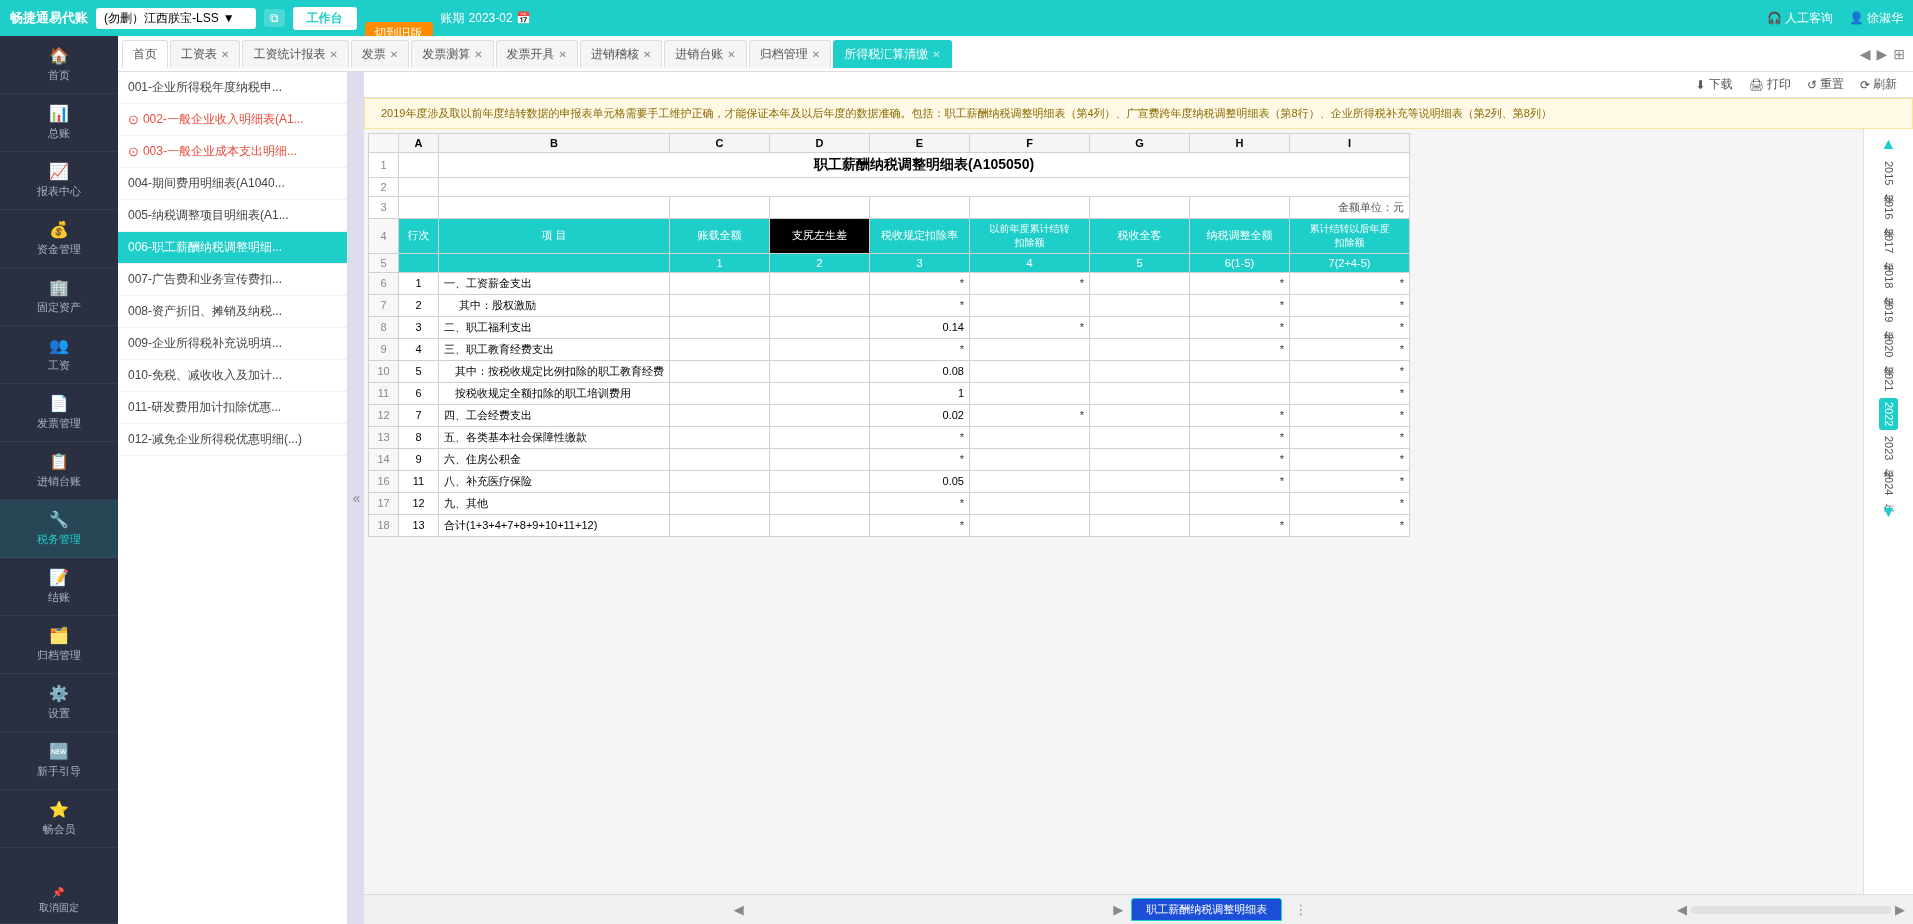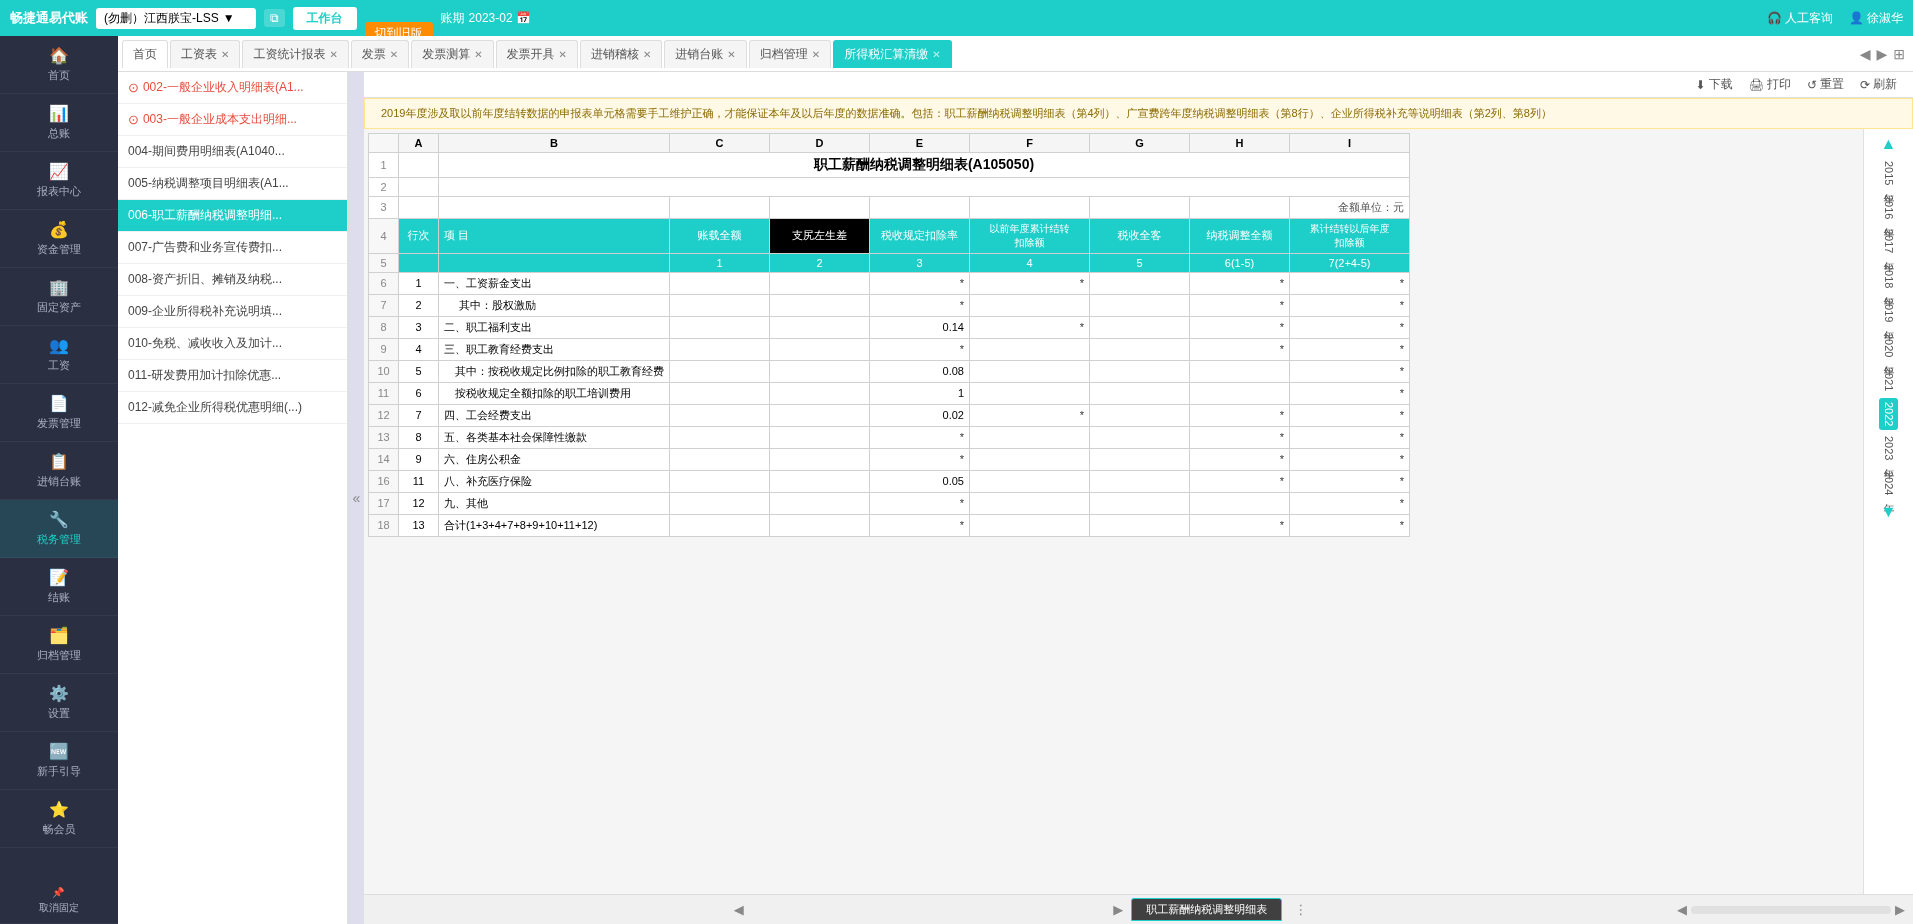--- a/index.html
+++ b/index.html
@@ -89,21 +89,21 @@
     table.sheet-table th.col-d { width: 100px; }
     table.sheet-table th.col-e { width: 100px; }
     table.sheet-table th.col-f { width: 120px; }
     table.sheet-table th.col-g { width: 100px; }
     table.sheet-table th.col-h { width: 100px; }
     table.sheet-table th.col-i { width: 120px; }
 
     
     .bottom-tab-bar { height: 30px; background: #f0f0f0; border-top: 1px solid #ddd; display: flex; align-items: center; padding: 0 8px; gap: 8px; flex-shrink: 0; }
     .sheet-tab { background: white; border: 1px solid #ccc; border-radius: 3px 3px 0 0; padding: 3px 14px; font-size: 11px; cursor: pointer; color: #333; }
-    .sheet-tab.active { background: #404040; color: white; border-color: #1ecec8; }
+    .sheet-tab.active { background: #1d4ed8; color: white; border-color: #1ecec8; }
     .bottom-nav { display: flex; gap: 4px; margin-left: auto; }
 
     
     ::-webkit-scrollbar { width: 8px; height: 8px; }
     ::-webkit-scrollbar-track { background: #f1f1f1; }
     ::-webkit-scrollbar-thumb { background: #ccc; border-radius: 4px; }
   </style>
 </head>
 <body>
 
@@ -245,20 +245,23 @@
       <div class="tab-bar-actions">
         <button>◀</button>
         <button>▶</button>
         <button>⊞</button>
       </div>
     </div>
 
     <div class="sub-content">
 
       <div class="form-list-panel">
+        <div class="list-item">
+          <span>001-企业所得税年度纳税申...</span>
+        </div>
         <div class="list-item error">
           <span class="err-icon">⊙</span>
           <span>002-一般企业收入明细表(A1...</span>
         </div>
         <div class="list-item error">
           <span class="err-icon">⊙</span>
           <span>003-一般企业成本支出明细...</span>
         </div>
         <div class="list-item">
           <span>004-期间费用明细表(A1040...</span>
@@ -361,21 +364,21 @@
                     <td></td>
                     <td></td>
                     <td></td>
                     <td></td>
                     <td style="text-align:right;font-size:11px;color:#555;">金额单位：元</td>
                   </tr>
 
                   <tr class="header-row">
                     <td class="row-num">4</td>
                     <th style="background:#1ecec8;color:white;text-align:center;border:1px solid #d0d0d0;">行次</th>
-                    <th style="background:#1ecec8;color:white;text-align:left;border:1px solid #d0d0d0;">项 目</th>
+                    <th style="background:#1ecec8;color:white;text-align:center;border:1px solid #d0d0d0;">项 目</th>
                     <th style="background:#1ecec8;color:white;text-align:center;border:1px solid #d0d0d0;">账载全额</th>
                     <th style="background:#000000;color:white;text-align:center;border:1px solid #d0d0d0;">支尻左生差</th>
                     <th style="background:#1ecec8;color:white;text-align:center;border:1px solid #d0d0d0;">税收规定扣除率</th>
                     <th style="background:#1ecec8;color:white;text-align:center;border:1px solid #d0d0d0;font-size:10px;">以前年度累计结转<br>扣除额</th>
                     <th style="background:#1ecec8;color:white;border:1px solid #d0d0d0;">税收全客</th>
                     <th style="background:#1ecec8;color:white;text-align:center;border:1px solid #d0d0d0;">纳税调整全额</th>
                     <th style="background:#1ecec8;color:white;text-align:center;border:1px solid #d0d0d0;font-size:10px;">累计结转以后年度<br>扣除额</th>
                   </tr>
 
                   <tr class="sub-header-row">

